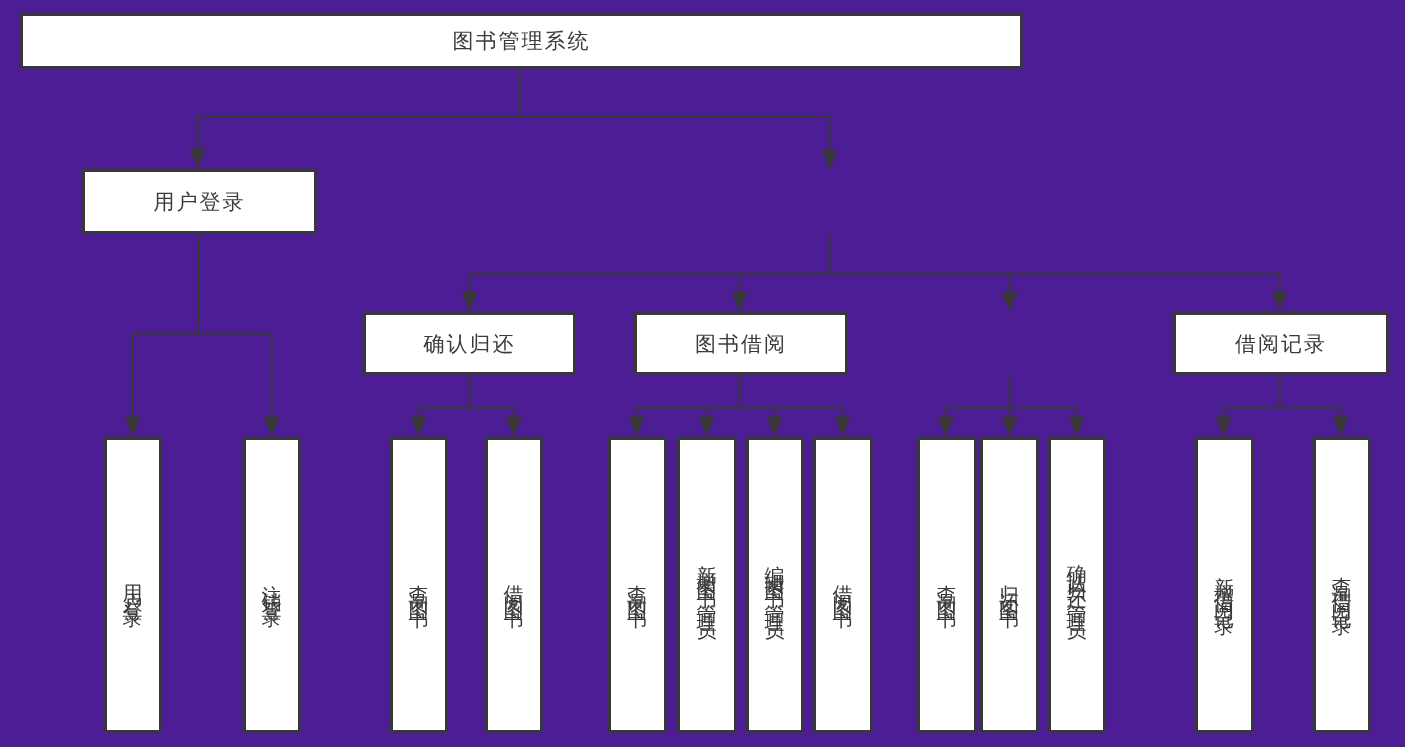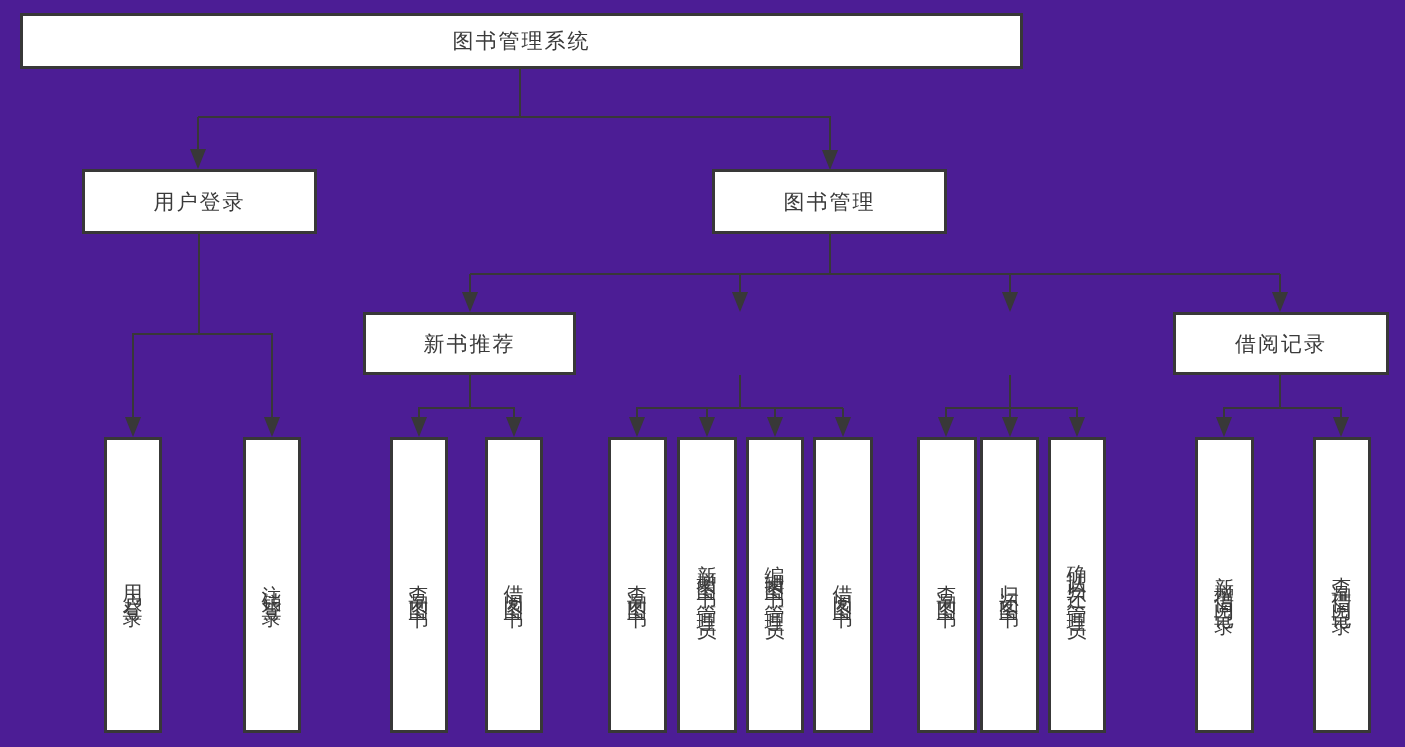--- a/index.html
+++ b/index.html
@@ -49,44 +49,44 @@
   <div class="v-line" style="left:519px; top:69px;  height:48px;"></div>
   <div class="h-line" style="left:198px; top:116px; width:633px;"></div>
   <div class="v-line" style="left:197px; top:117px; height:36px;"></div>
   <div class="arrow" style="left:190px; top:149px;"></div>
   <div class="v-line" style="left:829px; top:117px; height:36px;"></div>
   <div class="arrow" style="left:822px; top:150px;"></div>
 
   <div class="node" style="left:82px; top:169px; width:235px; height:65px;">
     <span>用户登录</span>
   </div>
-  <div class="node" style="left:712px; top:169px; width:235px; height:65px;">
-    <span>图书管理</span>
-  </div>
 
   <div class="v-line" style="left:198px; top:234px; height:100px;"></div>
   <div class="h-line" style="left:132px; top:333px; width:141px;"></div>
   <div class="v-line" style="left:132px; top:334px; height:85px;"></div>
   <div class="arrow" style="left:125px; top:417px;"></div>
   <div class="v-line" style="left:271px; top:334px; height:85px;"></div>
   <div class="arrow" style="left:264px; top:417px;"></div>
 
   <div class="v-line" style="left:829px; top:234px; height:40px;"></div>
   <div class="h-line" style="left:470px; top:273px; width:810px;"></div>
   <div class="v-line" style="left:469px;  top:274px; height:20px;"></div>
   <div class="arrow" style="left:462px;  top:292px;"></div>
   <div class="v-line" style="left:739px;  top:274px; height:20px;"></div>
   <div class="arrow" style="left:732px;  top:292px;"></div>
   <div class="v-line" style="left:1009px; top:274px; height:20px;"></div>
   <div class="arrow" style="left:1002px; top:292px;"></div>
   <div class="v-line" style="left:1279px; top:274px; height:20px;"></div>
   <div class="arrow" style="left:1272px; top:292px;"></div>
 
   <div class="node" style="left:363px;  top:312px; width:213px; height:63px;">
-    <span>新书推荐</span>
+    <span>确认归还</span>
+  </div>
+  <div class="node" style="left:634px;  top:312px; width:214px; height:63px;">
+    <span>图书借阅</span>
   </div>
   <div class="node" style="left:1173px; top:312px; width:216px; height:63px;">
     <span>借阅记录</span>
   </div>
 
   <div class="v-line" style="left:469px; top:375px; height:33px;"></div>
   <div class="h-line" style="left:418px; top:407px; width:97px;"></div>
   <div class="v-line" style="left:418px; top:408px; height:12px;"></div>
   <div class="arrow" style="left:411px; top:417px;"></div>
   <div class="v-line" style="left:513px; top:408px; height:12px;"></div>

